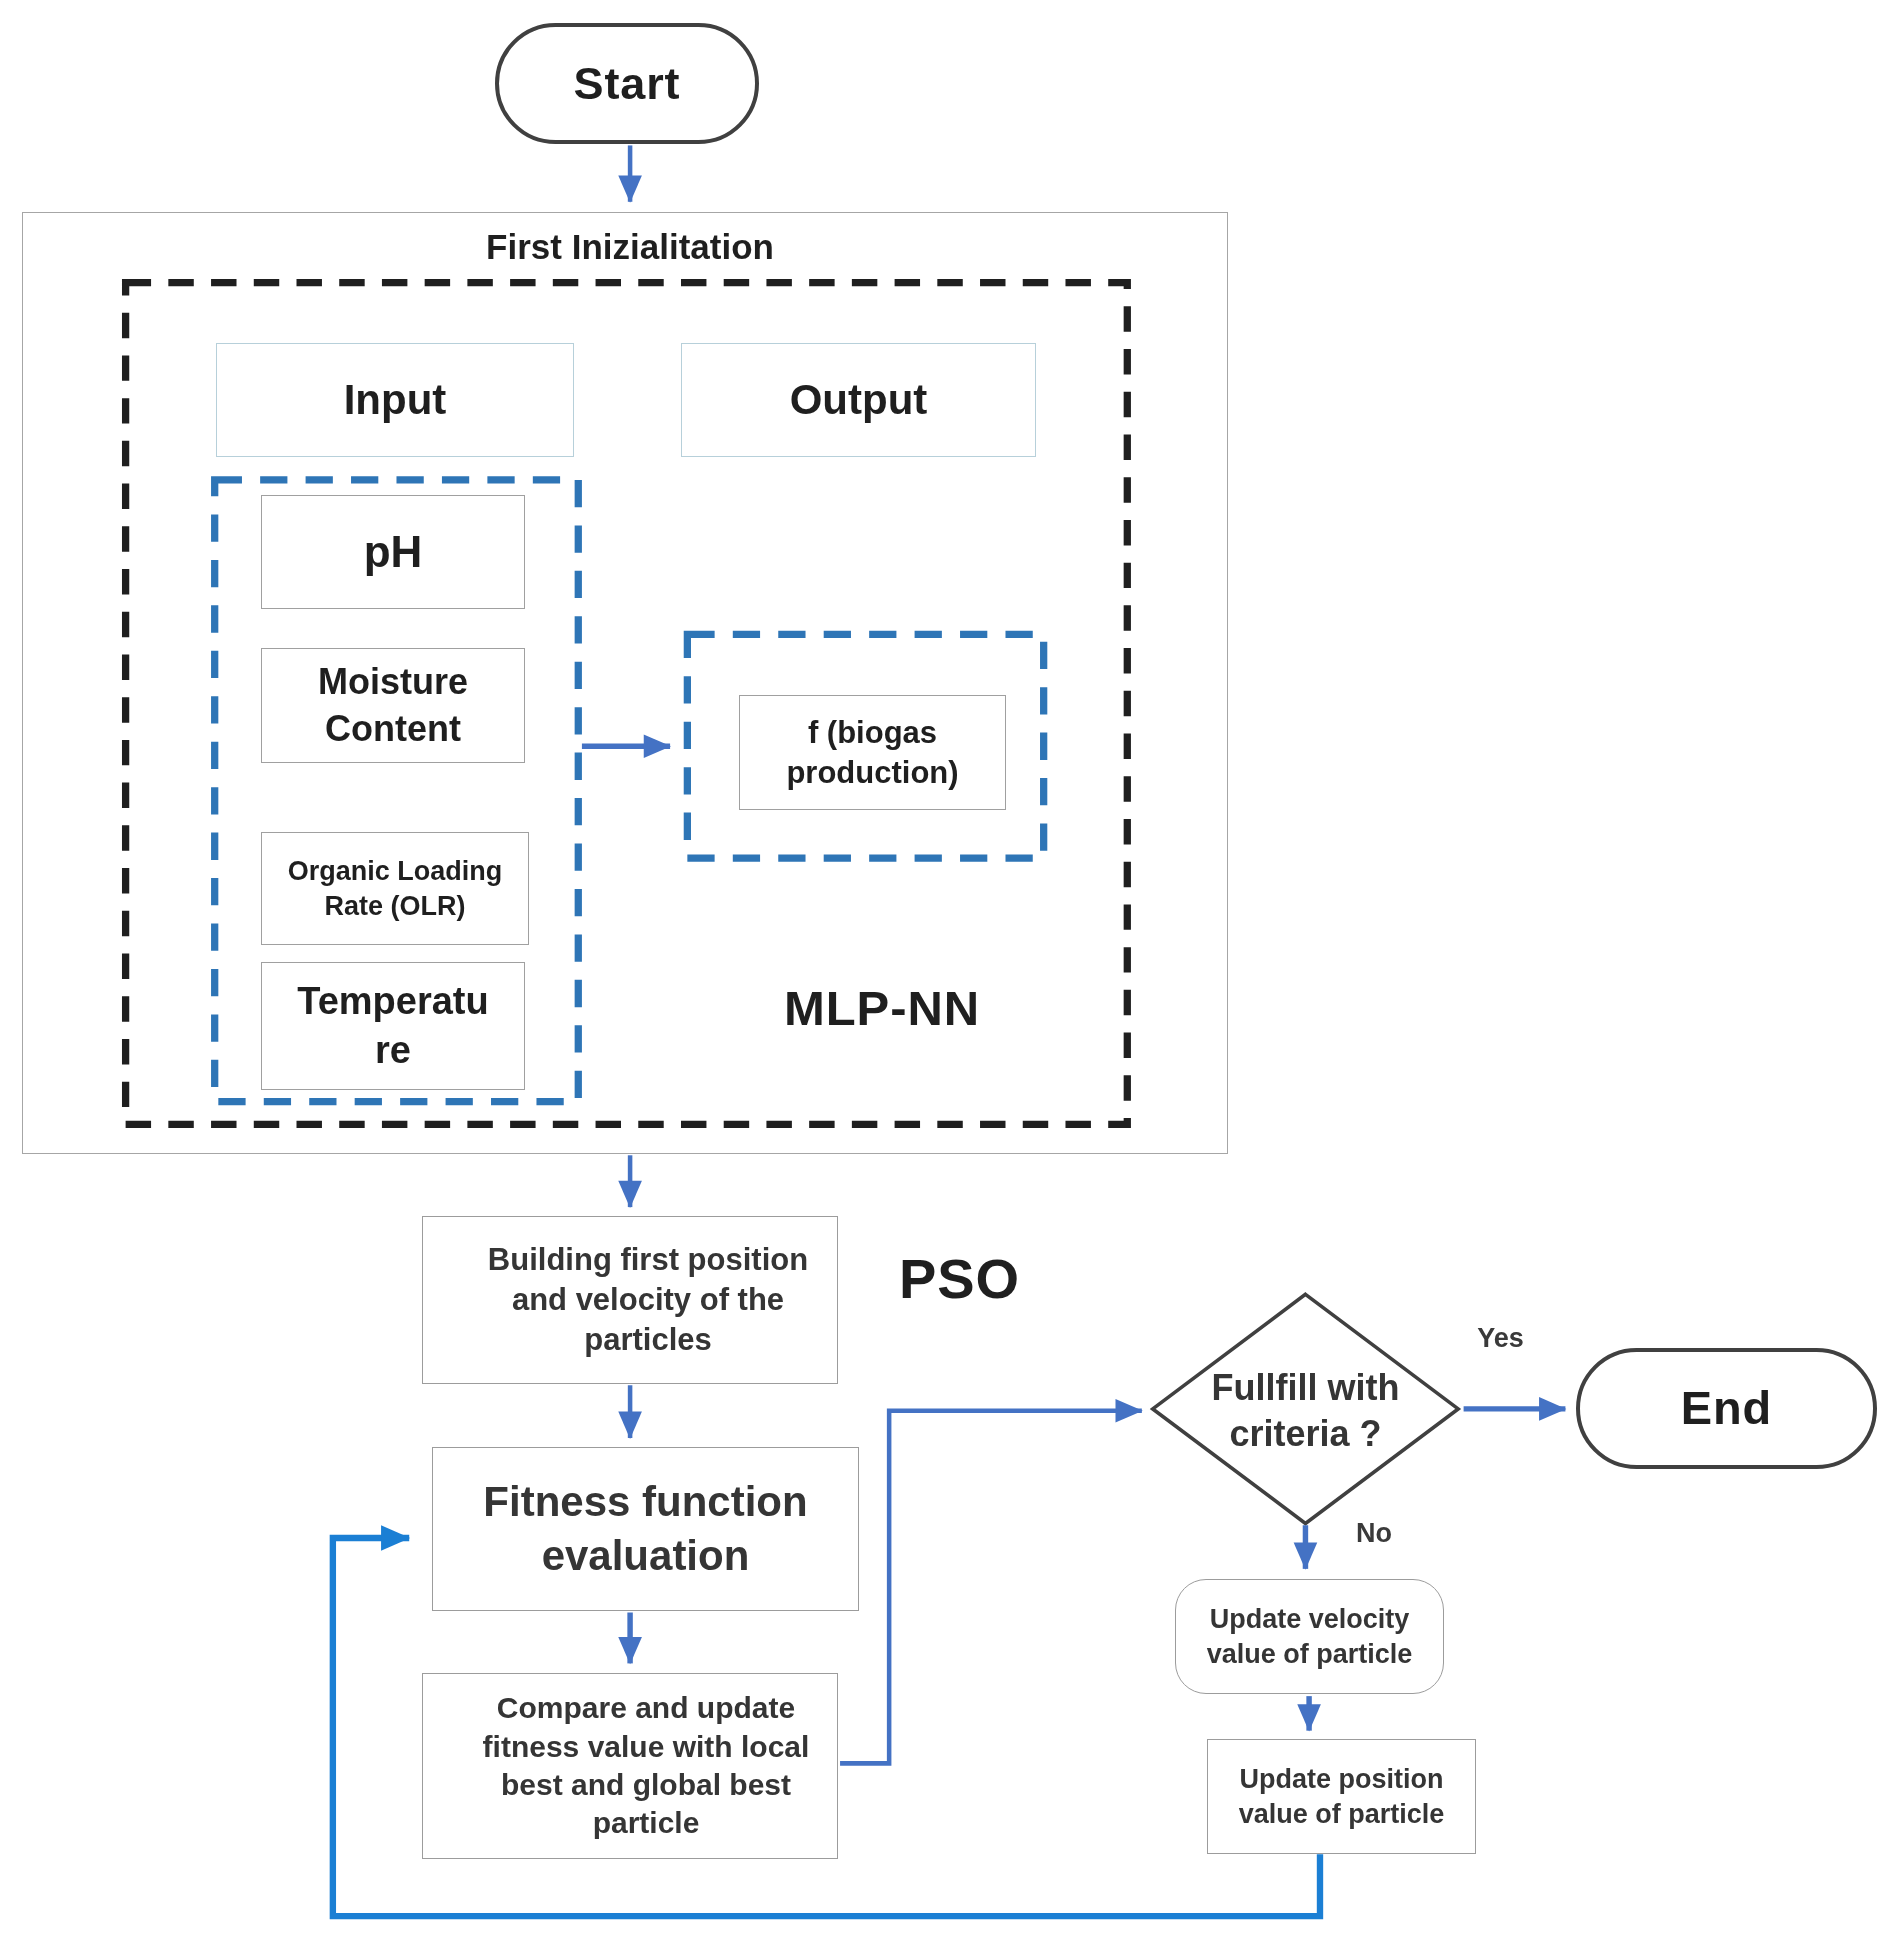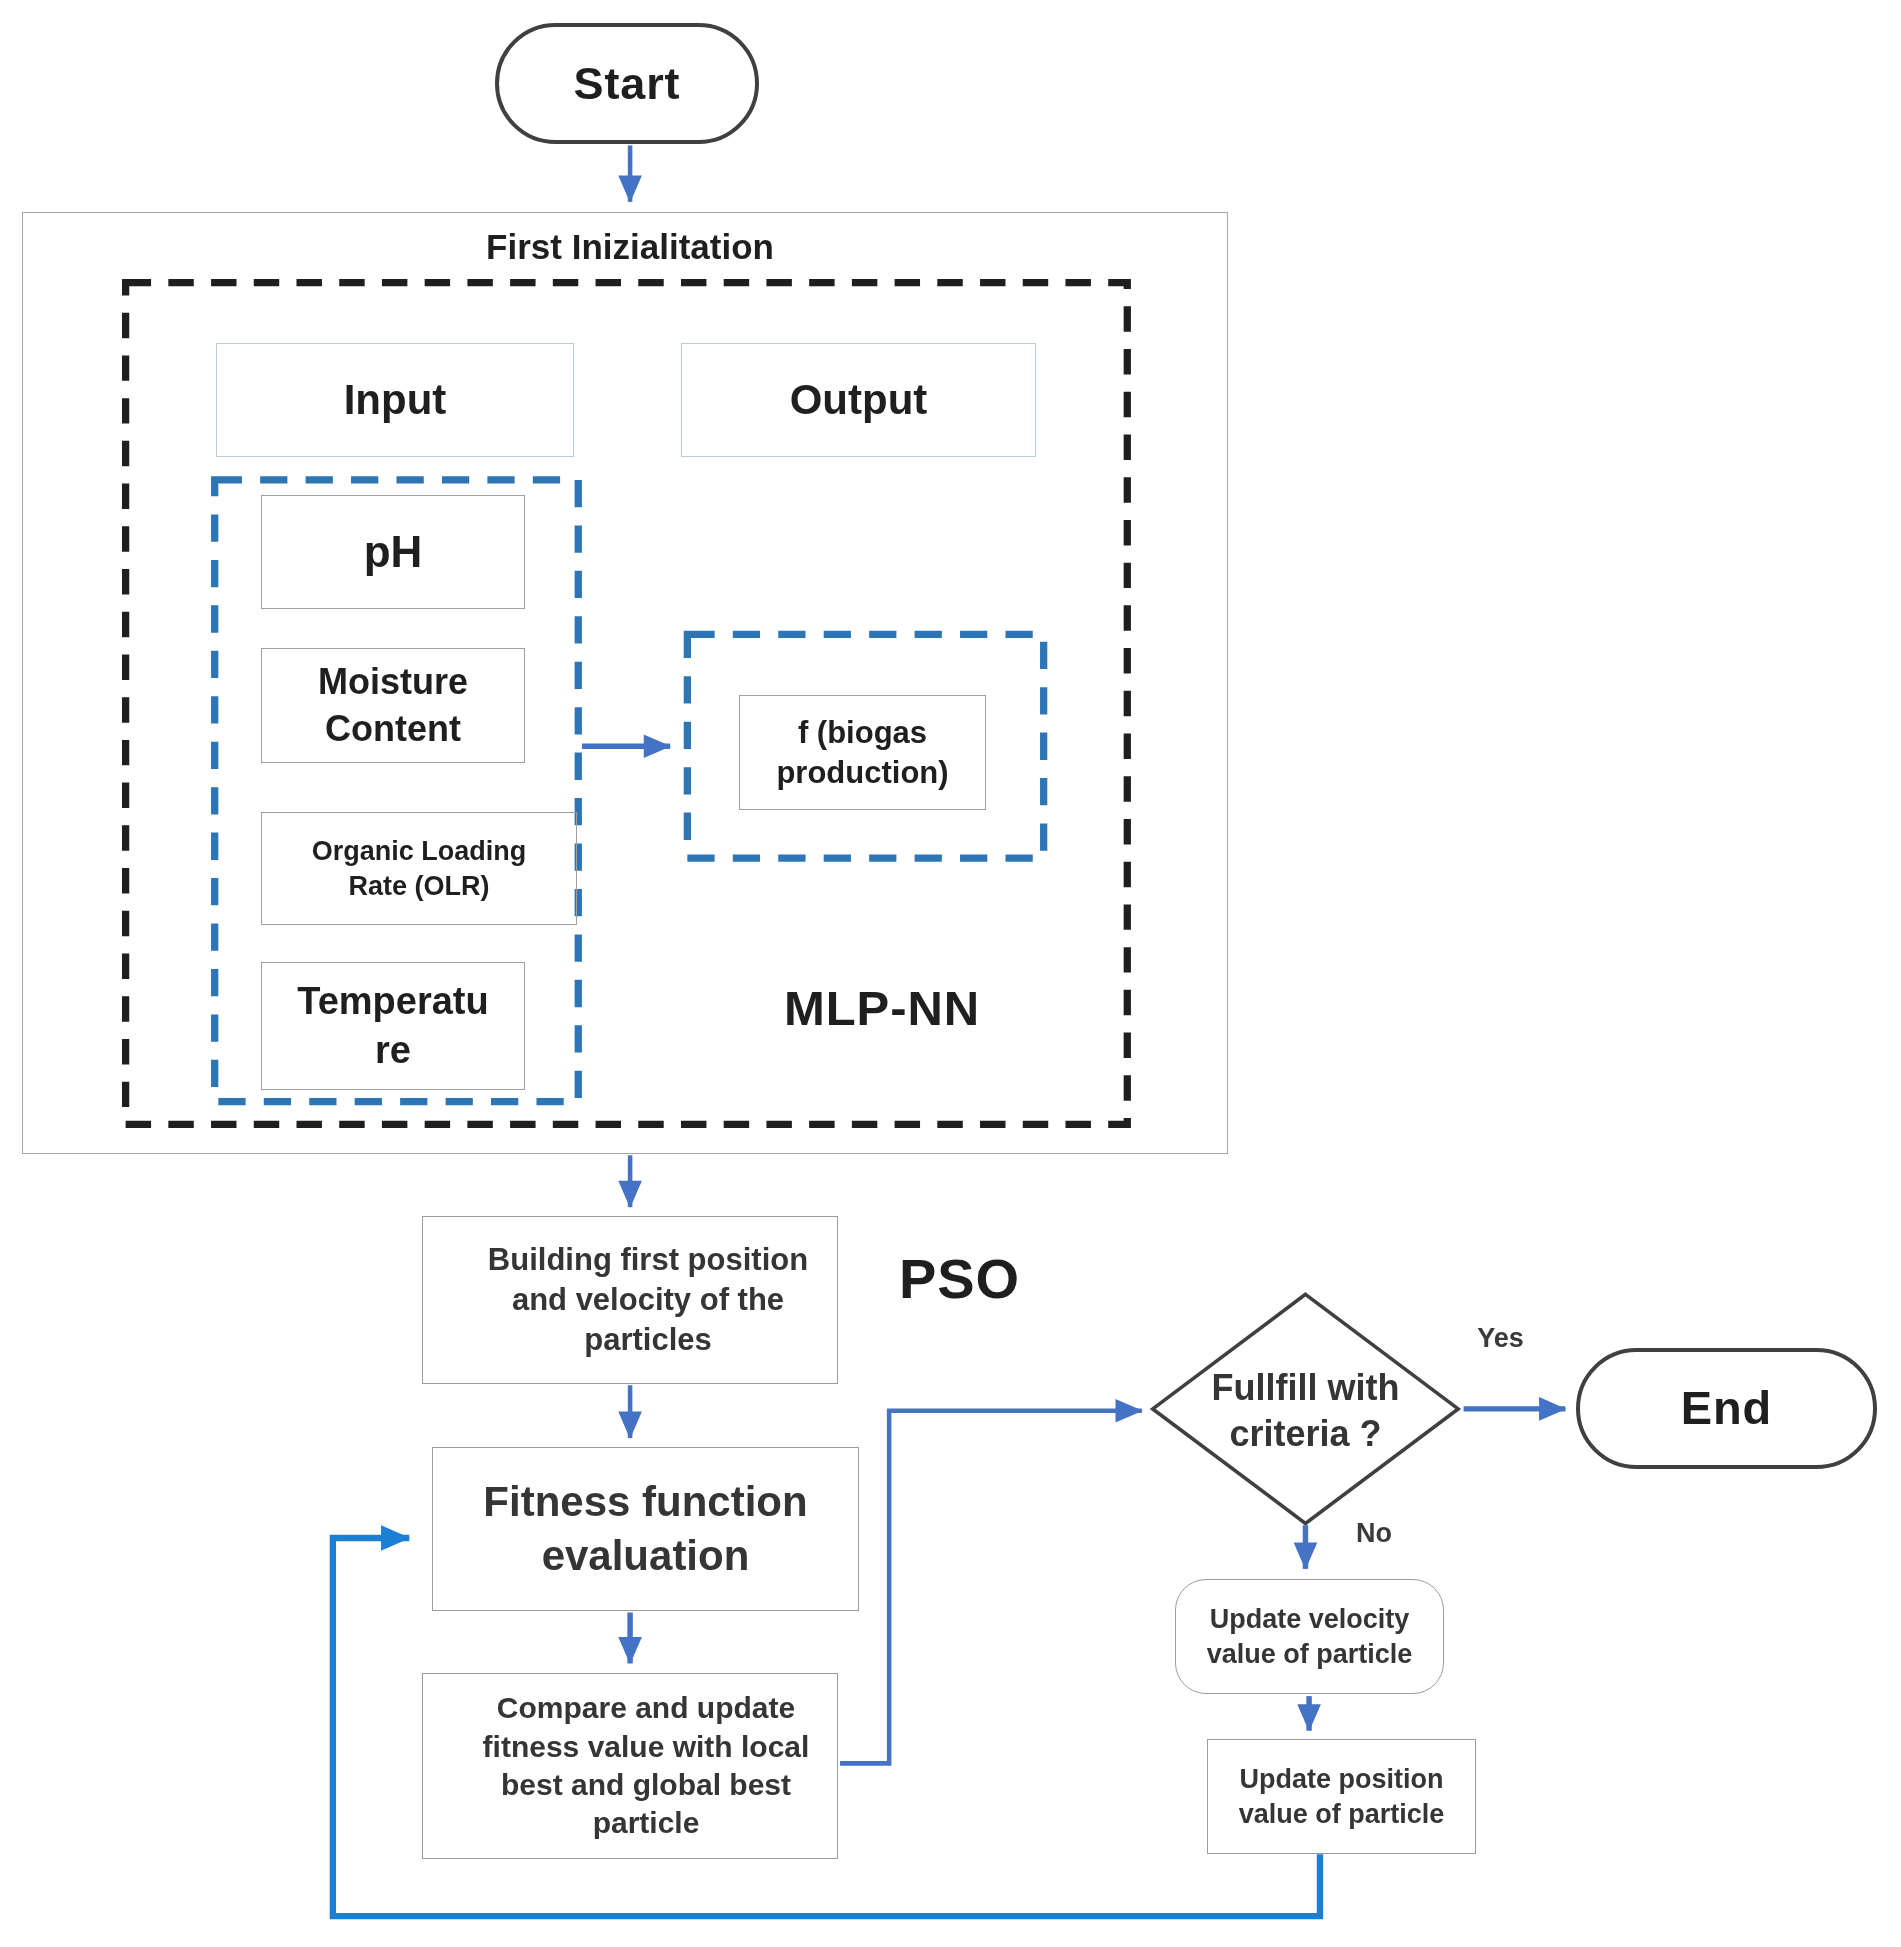--- a/index.html
+++ b/index.html
@@ -40,23 +40,23 @@
   .gray-box{border:1.8px solid #a0a0a0;}
   .proc{border:1.8px solid #9c9c9c;color:#353535;}
   .floating{background:transparent;}
   #start-node{left:495px;top:23px;width:264px;height:121px;}
   #first-init-box{left:22px;top:212px;width:1206px;height:942px;}
   #first-init-title{left:312px;top:225px;width:636px;height:44px;font-size:35px;}
   #input-header{left:216px;top:343px;width:358px;height:114px;}
   #output-header{left:681px;top:343px;width:355px;height:114px;}
   #ph-box{left:261px;top:495px;width:264px;height:114px;font-size:44px;}
   #moisture-box{left:261px;top:648px;width:264px;height:115px;font-size:36px;}
-  #olr-box{left:261px;top:812px;width:316px;height:113px;font-size:27px;}
+  #olr-box{left:261px;top:832px;width:268px;height:113px;font-size:27px;}
   #temperature-box{left:261px;top:962px;width:264px;height:128px;font-size:38px;}
-  #f-box{left:739px;top:695px;width:247px;height:115px;font-size:31px;}
+  #f-box{left:739px;top:695px;width:267px;height:115px;font-size:31px;}
   #mlp-label{left:691px;top:978px;width:382px;height:60px;font-size:49px;letter-spacing:0.9px;}
   #pso-label{left:864px;top:1251px;width:191px;height:56px;font-size:56px;letter-spacing:0.9px;}
   #building-box{left:422px;top:1216px;width:416px;height:168px;font-size:31px;padding-left:36px;}
   #fitness-box{left:420px;top:1447px;width:427px;height:164px;font-size:42px;margin-left:12px;}
   #compare-box{left:422px;top:1673px;width:416px;height:186px;font-size:30px;padding-left:32px;}
   #decision-label{left:1178px;top:1360px;width:255px;height:102px;font-size:36px;color:#353535;}
   #yes-label{left:1455px;top:1320px;width:91px;height:36px;font-size:27px;color:#3a3a3a;}
   #no-label{left:1333px;top:1515px;width:82px;height:36px;font-size:27px;color:#3a3a3a;}
   #end-node{left:1576px;top:1348px;width:301px;height:121px;font-size:47px;}
   #update-velocity-box{left:1175px;top:1579px;width:269px;height:115px;font-size:27px;border-radius:31px;}

